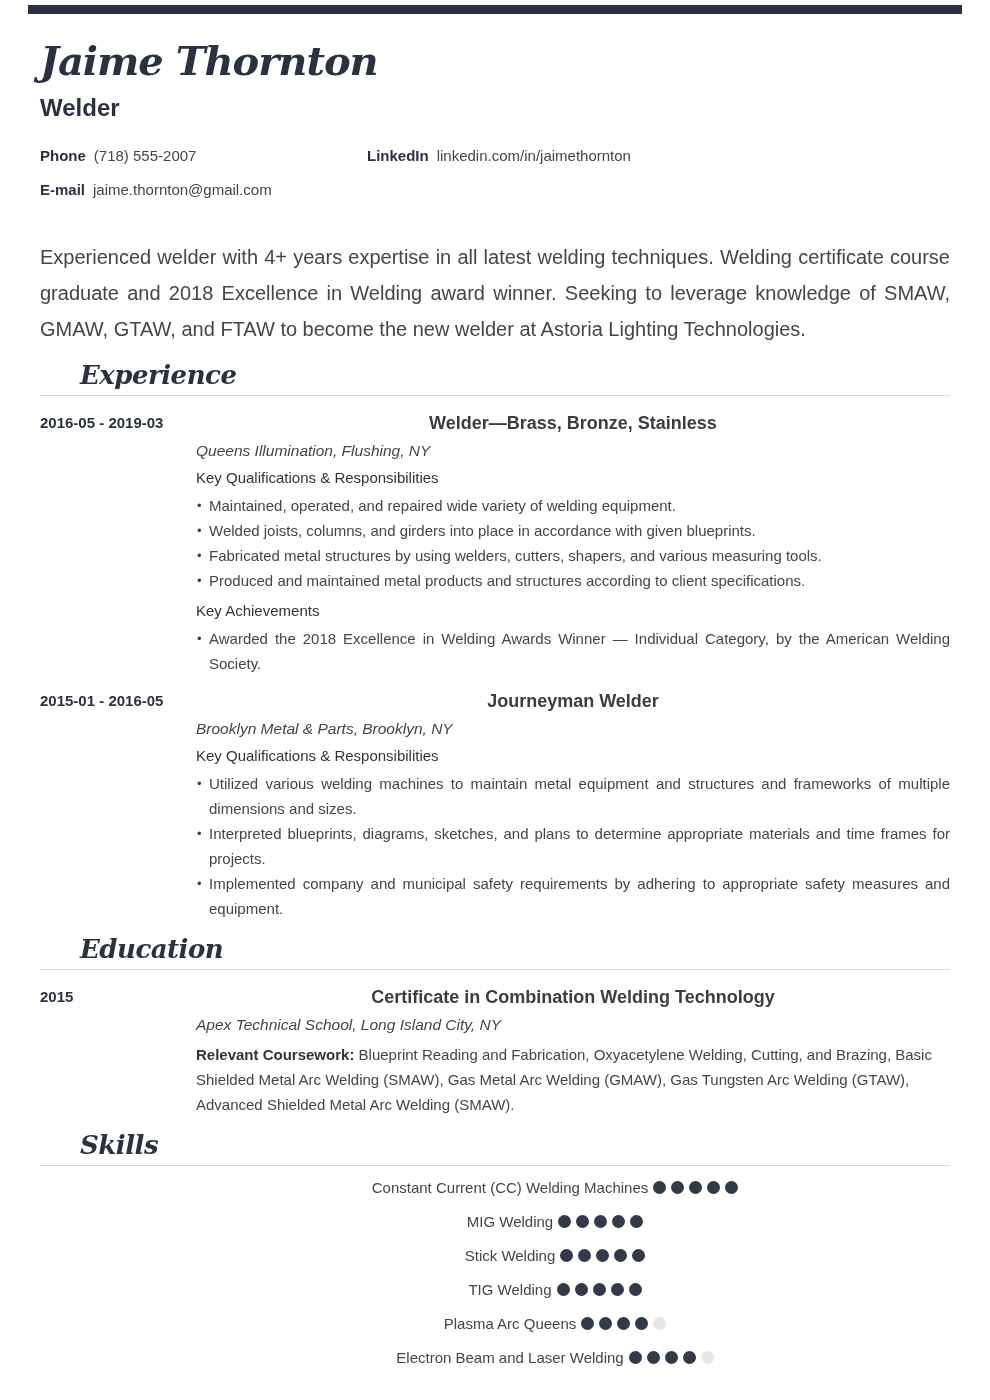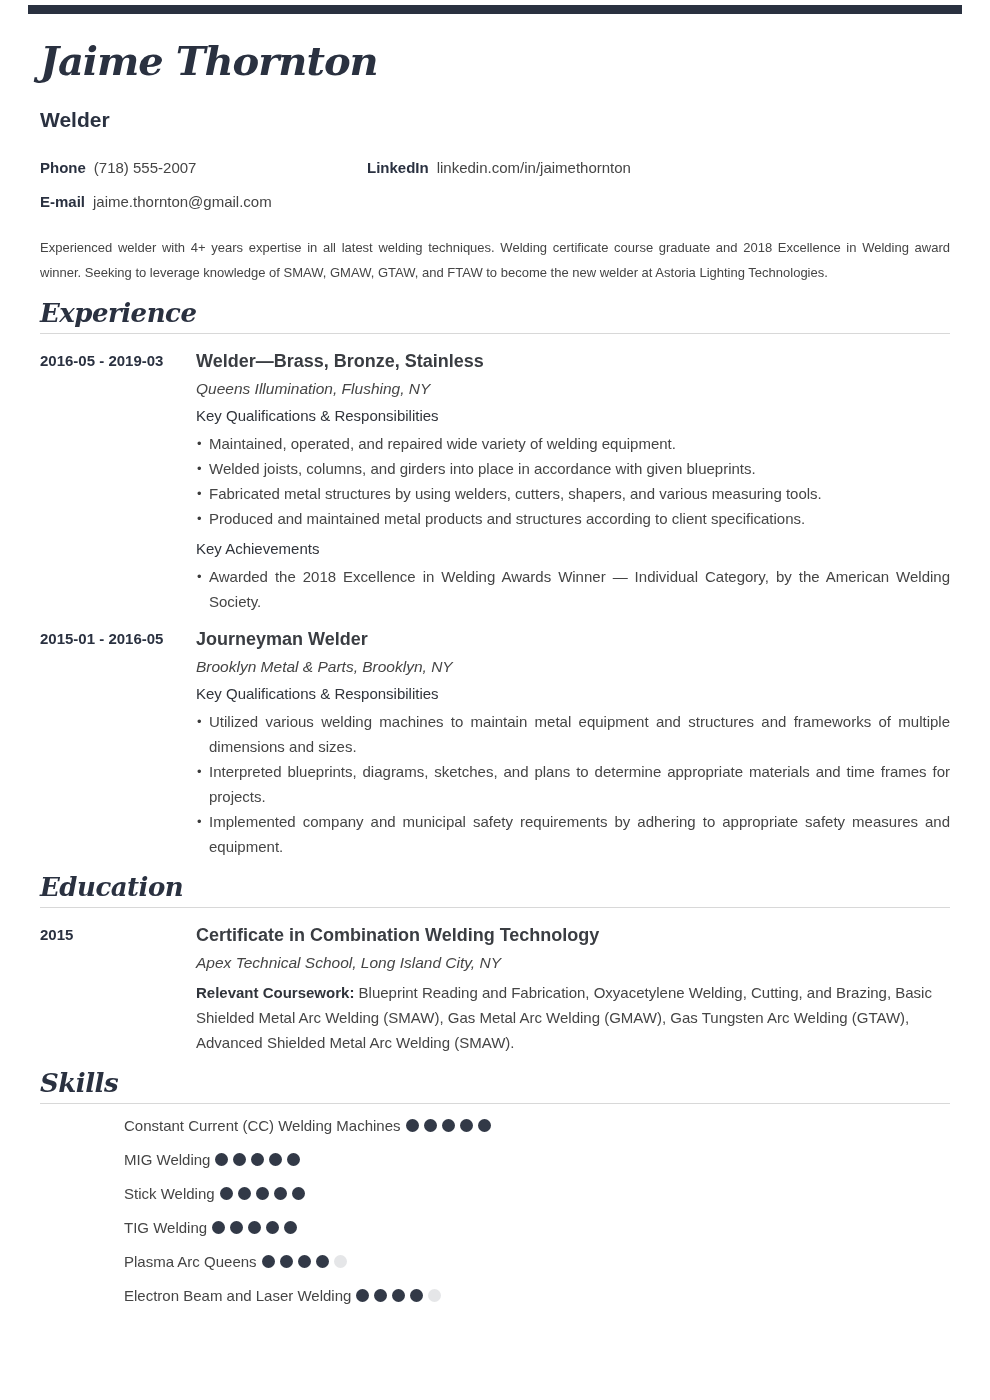--- a/index.html
+++ b/index.html
@@ -25,56 +25,58 @@
   }
   .page{padding:0 40px;}
   .name{
     margin-top:24px;
     font-family:"DejaVu Serif", serif;
     font-style:italic;font-weight:bold;
     font-size:40px;line-height:46px;letter-spacing:-1px;
     color:var(--heading);
   }
   .job-title{
-    margin-top:24px;
-    font-size:21px;font-weight:bold;line-height:24px;
+    margin-top:12px;
+    font-size:24px;font-weight:bold;line-height:24px;
     color:var(--heading);
   }
   .contact{
     margin-top:26px;
     display:grid;grid-template-columns:327px 1fr;
     row-gap:15px;
     font-size:15px;line-height:19px;
   }
   .contact-item .lbl{font-weight:bold;color:var(--heading);margin-right:8px;}
   .contact-item .val{color:var(--text);}
   .summary{
-    margin-top:24px;
-    font-size:13px;line-height:25px;
+    margin-top:40px;
+    font-size:20px;line-height:36px;
     text-align:justify;color:var(--text);
   }
   .section-title{
     margin-top:13px;
     font-family:"DejaVu Serif", serif;
     font-style:italic;font-weight:bold;
     font-size:26px;line-height:30px;letter-spacing:-0.5px;
     color:var(--heading);
+    margin-left:40px;
   }
   .section-rule{border:none;border-top:1px solid var(--rule);margin-top:5px;}
   .entry{display:flex;margin-top:16px;}
   .entry + .entry{margin-top:14px;}
   .entry-dates{
     width:156px;flex:0 0 156px;
     font-size:15px;font-weight:bold;line-height:22px;
     color:var(--heading);
   }
   .entry-body{flex:1;min-width:0;}
   .entry-title{
     font-size:18px;font-weight:bold;line-height:22px;
     color:var(--title);
+    text-align:center;
   }
   .entry-company{
     margin-top:8px;
     font-size:15.5px;font-style:italic;line-height:18px;
     color:var(--text);
   }
   .subheading{
     margin-top:8px;
     font-size:15px;font-weight:normal;line-height:20px;
     color:#30343b;
@@ -89,22 +91,22 @@
     content:"\2022";position:absolute;left:1px;top:0;
     color:#3a3a3a;font-size:13px;
   }
   .coursework{
     margin-top:8px;
     font-size:15px;line-height:25px;color:var(--text);
   }
   .coursework .lbl{font-weight:bold;color:#30343b;}
   .skills-rows{margin-top:4px;}
   .skill-row{
-    margin-left:84px;height:34px;
-    display:flex;align-items:center;justify-content:flex-start;
+    margin-left:120px;height:34px;
+    display:flex;align-items:center;justify-content:center;
   }
   .skill-label{font-size:15px;color:var(--text);}
   .skill-rating{display:flex;align-items:center;}
   .dot{
     width:13px;height:13px;border-radius:50%;
     margin-left:5px;display:inline-block;
   }
   .dot.filled{background:var(--dot-filled);}
   .dot.empty{background:var(--dot-empty);}
 </style>

